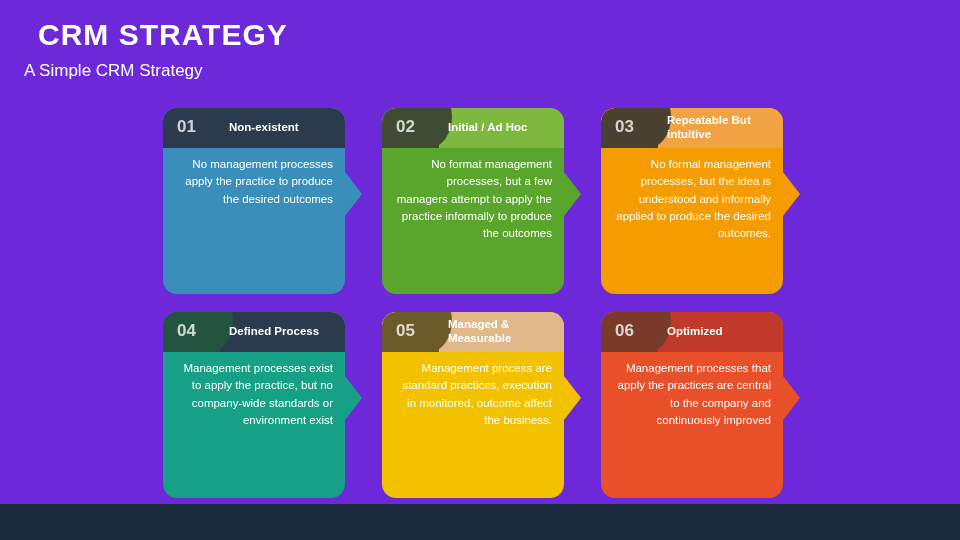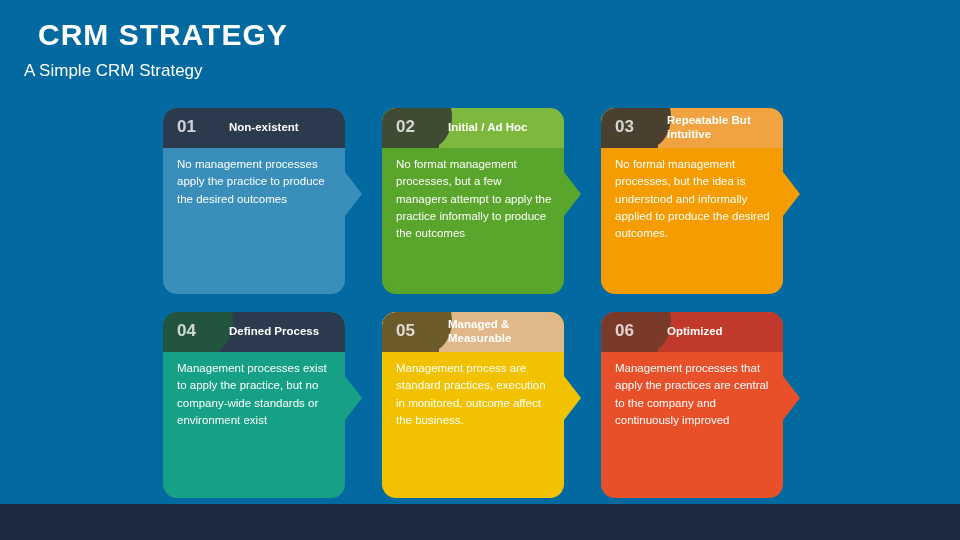--- a/index.html
+++ b/index.html
@@ -3,21 +3,21 @@
 <meta charset="utf-8">
 <style>
   * { box-sizing: border-box; margin: 0; padding: 0; }
   html, body { width: 960px; height: 540px; }
   body {
     background: #1b2a3d;
     font-family: "Liberation Sans", sans-serif;
     overflow: hidden;
     position: relative;
   }
-  .slide { position: relative; width: 960px; height: 504px; background: #0369a1; }
+  .slide { position: relative; width: 960px; height: 504px; background: #6d28d9; }
 
   .title {
     position: absolute;
     left: 38px; top: 18px;
     font-size: 30px;
     font-weight: bold;
     color: #ffffff;
     letter-spacing: 1px;
   }
   .subtitle {
@@ -101,20 +101,21 @@
     z-index: 3;
   }
   .desc {
     position: absolute;
     left: 14px;
     top: 48px;
     width: 156px;
     font-size: 11.5px;
     line-height: 1.5;
     color: #ffffff;
+    text-align: right;
   }
   
   .arrow {
     position: absolute;
     left: 182px;
     top: 64px;
     width: 0; height: 0;
     border-top: 22px solid transparent;
     border-bottom: 22px solid transparent;
     border-left: 17px solid #000;

